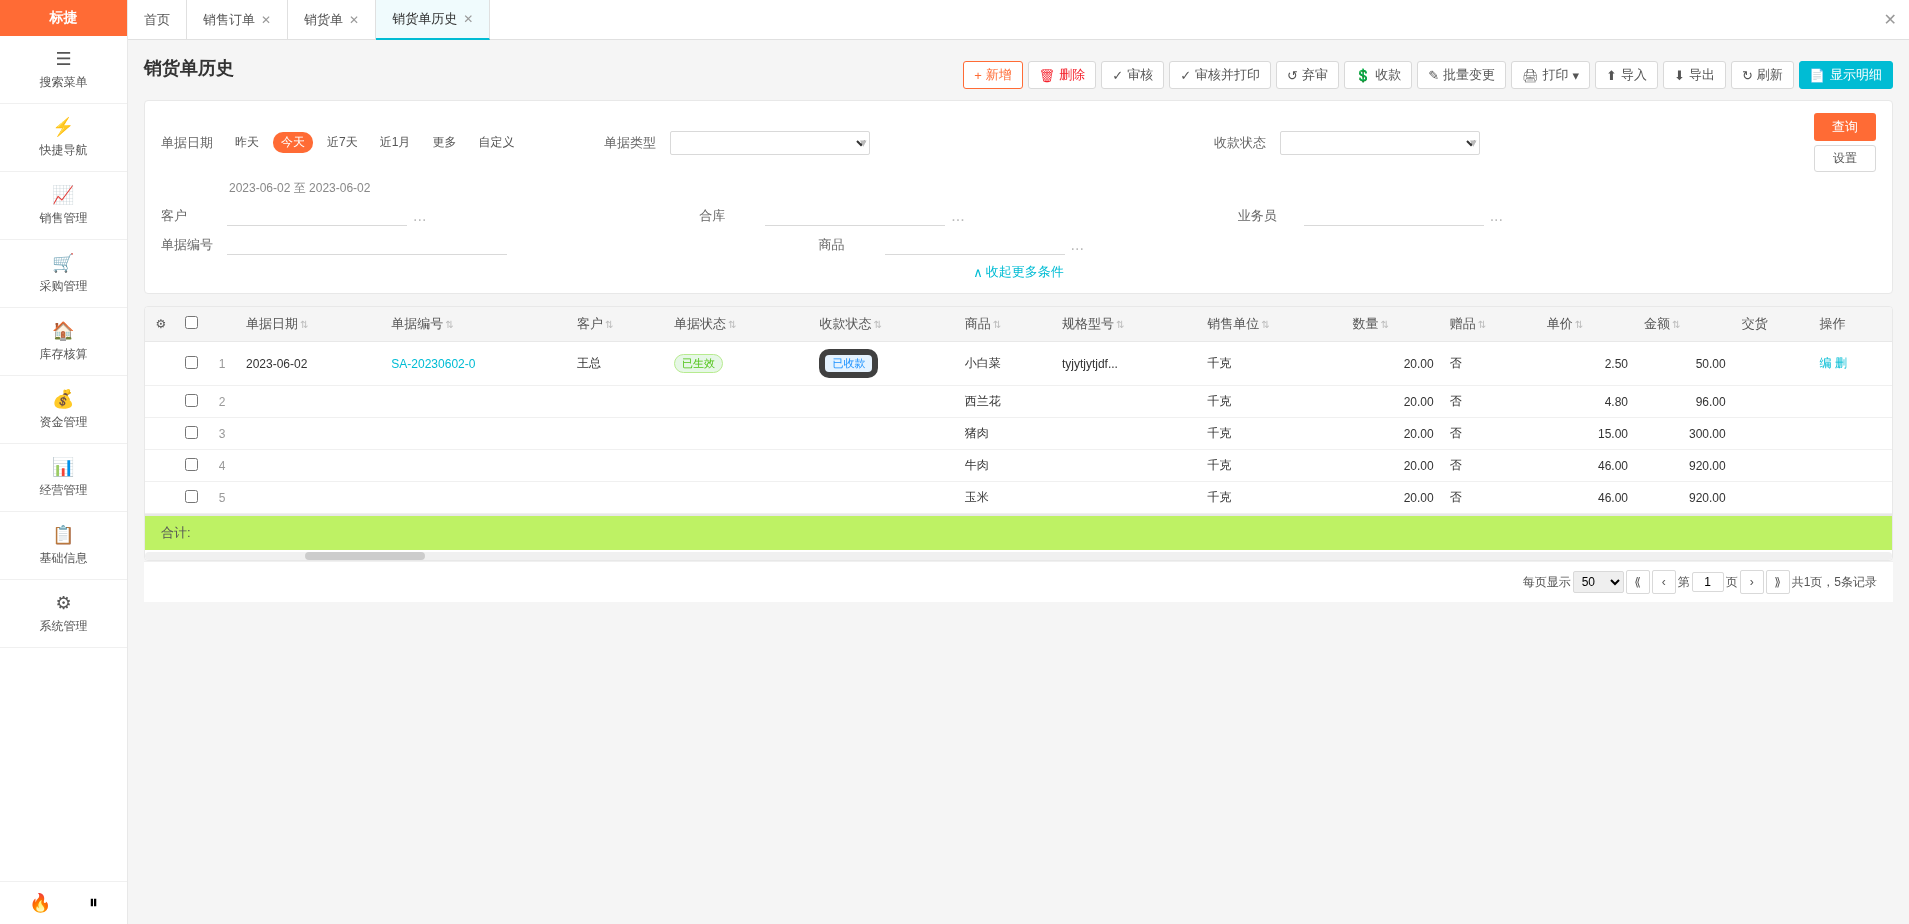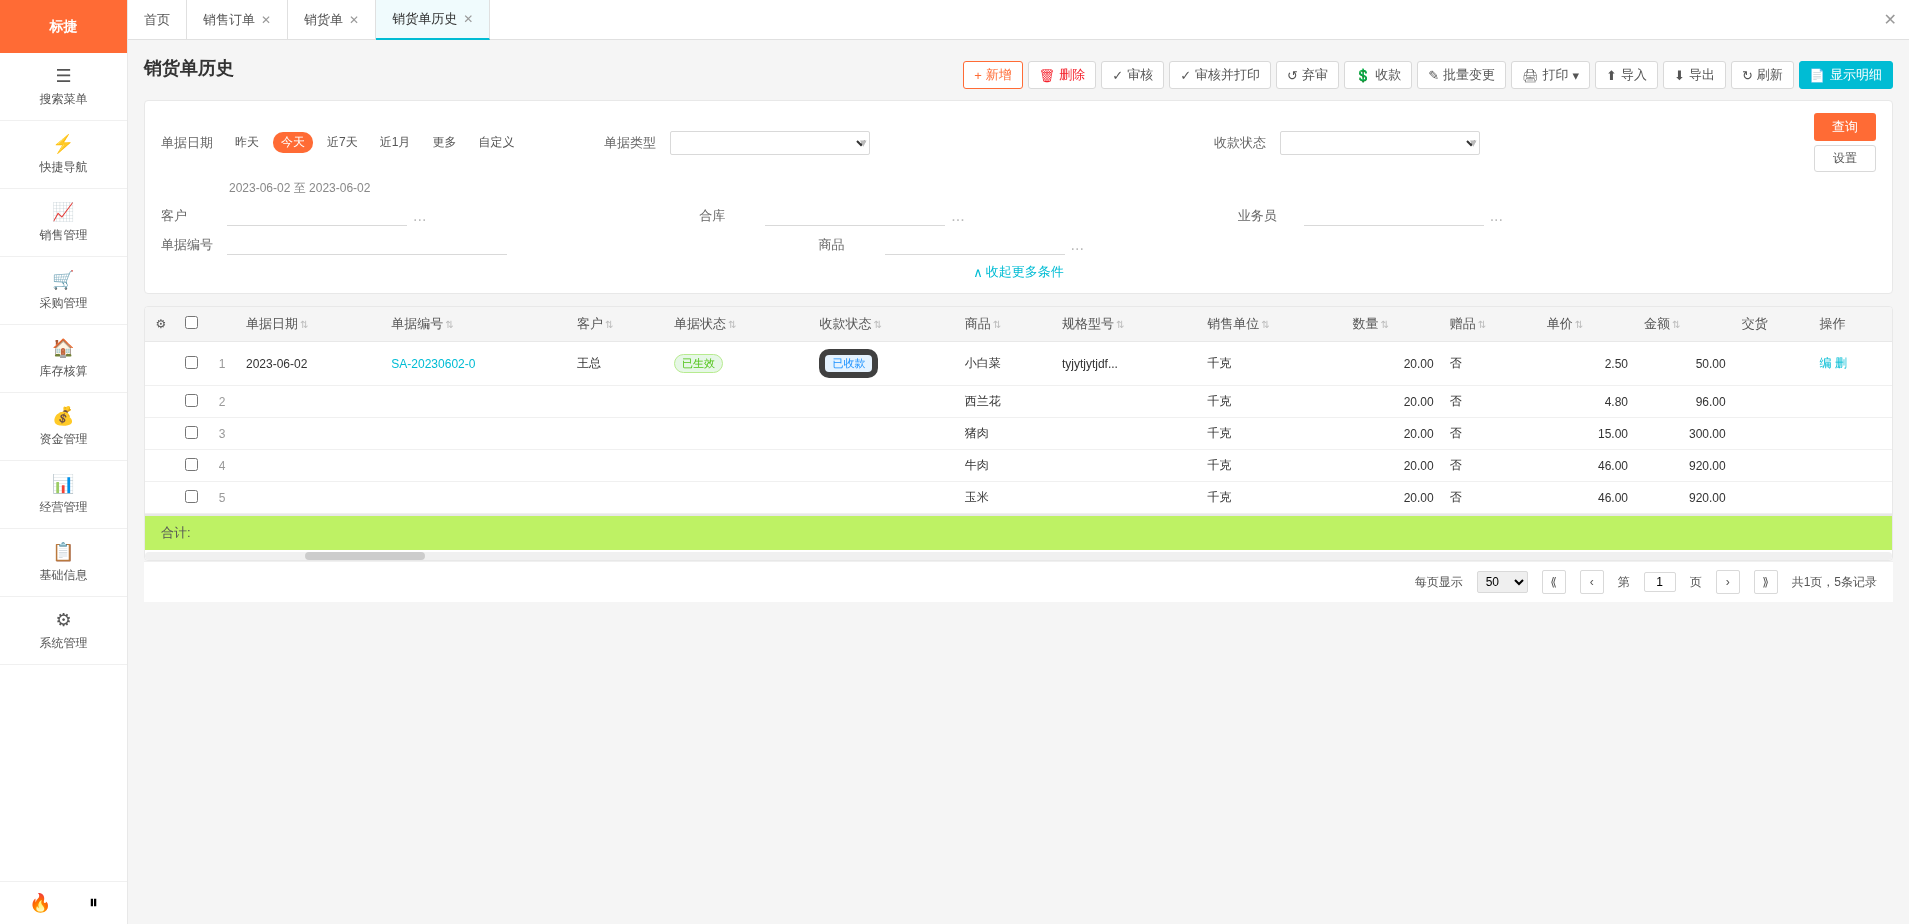--- a/index.html
+++ b/index.html
@@ -1,20 +1,20 @@
 <!DOCTYPE html>
 <html><head>
   <meta charset="utf-8">
   <style>
     * { box-sizing: border-box; margin: 0; padding: 0; font-family: 'Microsoft YaHei', Arial, sans-serif; font-size: 13px; }
     body { display: flex; height: 924px; overflow: hidden; background: #f5f5f5; }
 
     
     .sidebar { width: 128px; background: #fff; border-right: 1px solid #e8e8e8; display: flex; flex-direction: column; height: 100%; }
-    .sidebar-logo { height: 53px; background: #ff6b35; display: flex; align-items: center; justify-content: center; color: white; font-weight: bold; font-size: 14px; }
+    .sidebar-logo { height: 36px; background: #ff6b35; display: flex; align-items: center; justify-content: center; color: white; font-weight: bold; font-size: 14px; }
     .sidebar-item { display: flex; flex-direction: column; align-items: center; padding: 12px 0; cursor: pointer; color: #555; border-bottom: 1px solid #f0f0f0; gap: 4px; }
     .sidebar-item-icon { font-size: 18px; }
     .sidebar-item-label { font-size: 12px; }
     .sidebar-bottom { margin-top: auto; padding: 10px; display: flex; justify-content: space-around; border-top: 1px solid #f0f0f0; }
 
     
     .main { flex: 1; display: flex; flex-direction: column; overflow: hidden; }
 
     
     .tabbar { display: flex; align-items: center; background: #fff; border-bottom: 1px solid #e0e0e0; height: 40px; padding: 0 0; }
@@ -53,21 +53,21 @@
     .badge-green { background: #e6f7e6; color: #52c41a; border: 1px solid #b7eb8f; }
     .badge-blue { background: #e6f3ff; color: #1890ff; border: 6px solid #404040; }
 
     
     .table-footer { background: #bef264; border-top: 2px solid #e8e8e8; padding: 8px 16px; display: flex; align-items: flex-start; }
     .summary-label { color: #555; font-size: 13px; margin-right: 20px; }
     .summary-total { flex: 1; display: flex; align-items: center; gap: 40px; }
     .summary-value { font-size: 13px; color: #333; }
 
     
-    .pagination { display: flex; align-items: center; justify-content: flex-end; padding: 8px 16px; background: #fff; border-top: 1px solid #f0f0f0; gap: 14px; }
+    .pagination { display: flex; align-items: center; justify-content: flex-end; padding: 8px 16px; background: #fff; border-top: 1px solid #f0f0f0; gap: 2px; }
     .page-size-label { font-size: 12px; color: #555; }
     .page-size-select { border: 1px solid #d9d9d9; padding: 2px 4px; font-size: 12px; border-radius: 2px; }
     .page-btn { width: 24px; height: 24px; display: inline-flex; align-items: center; justify-content: center; border: 1px solid #d9d9d9; border-radius: 2px; cursor: pointer; font-size: 12px; color: #555; background: #fff; }
     .page-input { width: 32px; border: 1px solid #d9d9d9; padding: 2px 4px; text-align: center; font-size: 12px; border-radius: 2px; }
     .page-info { font-size: 12px; color: #555; }
     .btn-query { background: #ff6b35; color: #fff; border: none; padding: 5px 18px; border-radius: 3px; cursor: pointer; font-size: 13px; }
     .btn-settings { background: #fff; color: #555; border: 1px solid #d9d9d9; padding: 4px 12px; border-radius: 3px; cursor: pointer; font-size: 12px; }
     .checkbox-col { width: 28px; text-align: center; }
     .gear-col { width: 32px; text-align: center; }
     .row-num-col { width: 32px; text-align: center; color: #999; }

